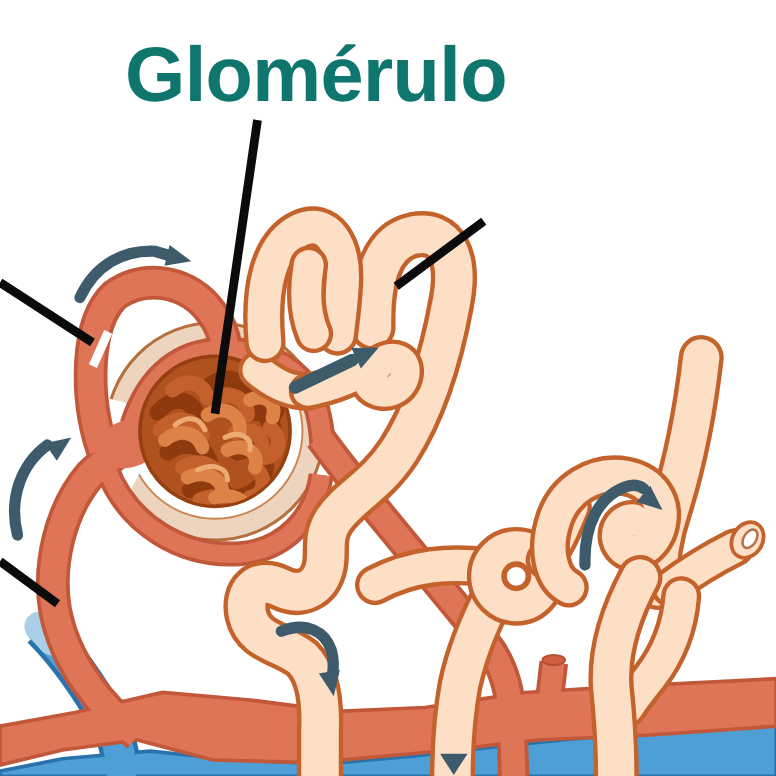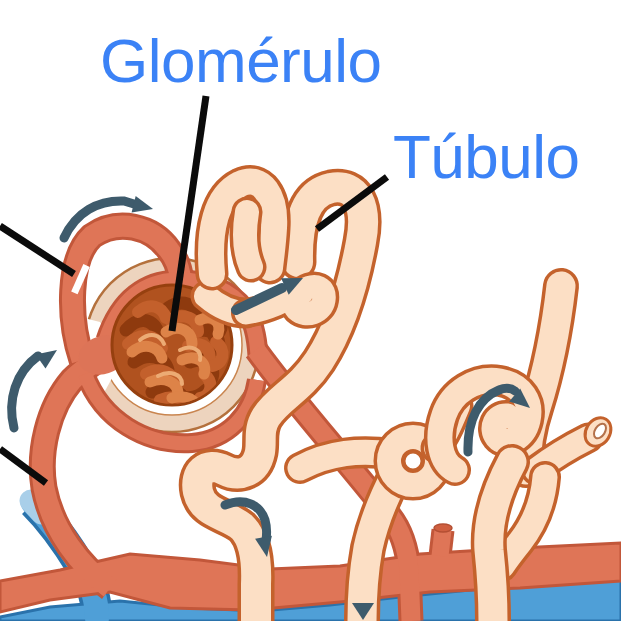--- a/index.html
+++ b/index.html
@@ -1,19 +1,19 @@
 <!DOCTYPE html>
 <html><head>
 <meta charset="utf-8">
 <style>
   html,body{margin:0;padding:0;background:#fff;}
   #stage{position:relative;width:621px;height:621px;background:#fff;overflow:hidden;
          font-family:"Liberation Sans", sans-serif;}
   #art{position:absolute;left:0;top:0;}
-  .diagram-label{position:absolute;color:#3b82f6;font-weight:400;font-size:62px;
+  .diagram-label{position:absolute;color:#0f766e;font-weight:700;font-size:62px;
                  letter-spacing:-0.5px;line-height:1;white-space:nowrap;}
   #label-glomerulo{left:100px;top:30px;}
   #label-tubulo{left:393px;top:126px;}
 </style>
 </head>
 <body>
 
 <div id="stage">
 
 <svg id="art" width="621" height="621" viewBox="0 0 621 621">
@@ -173,15 +173,14 @@
   <g stroke="#0b0b0b" stroke-width="7">
     <rect x="77" y="264" width="7" height="30" transform="rotate(24 80 279)" fill="#ffffff" stroke="none"></rect>
     <line x1="0" y1="226" x2="74" y2="274"></line>
     <line x1="0" y1="449" x2="46" y2="483"></line>
     <line x1="206" y1="96" x2="172" y2="331"></line>
     <line x1="387" y1="177" x2="317" y2="229"></line>
   </g>
 </svg>
 
 <div id="label-glomerulo" class="diagram-label">Glomérulo</div>
-<div id="label-tubulo" class="diagram-label">Túbulo</div>
 
 </div>
 
 </body></html>

